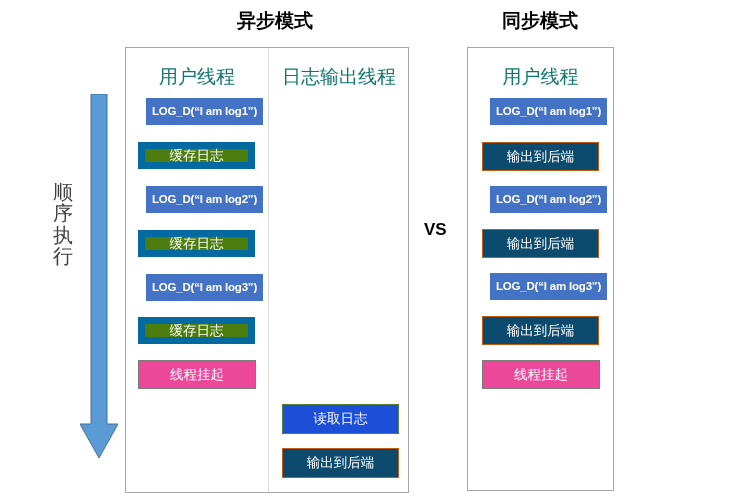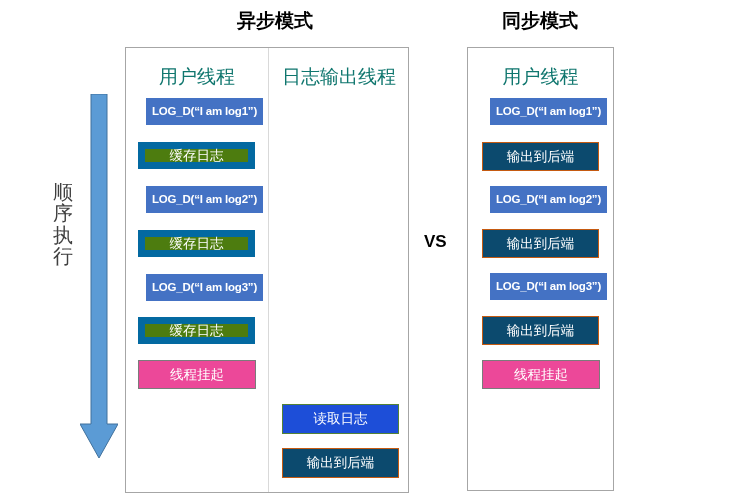--- a/index.html
+++ b/index.html
@@ -91,21 +91,21 @@
   .c-logd   { background: #4472c4; border: 1px solid #4472c4; }
   .c-cache  { background: #4d7c0f; border: 7px solid #0369a1; }
   .c-gray   { background: #ec4899; border: 1px solid #7b7b7b; }
   .c-green  { background: #1d4ed8; border: 1px solid #548235; }
   .c-orange { background: #0c4a6e; border: 1px solid #c55a11; }
 
   
   #vs-label {
     position: absolute;
     left: 424px;
-    top: 232px;
+    top: 220px;
     font-family: "Liberation Sans", sans-serif;
     font-size: 17px;
     font-weight: bold;
     color: #000000;
   }
 
   
   #seq-arrow {
     position: absolute;
     left: 80px;

